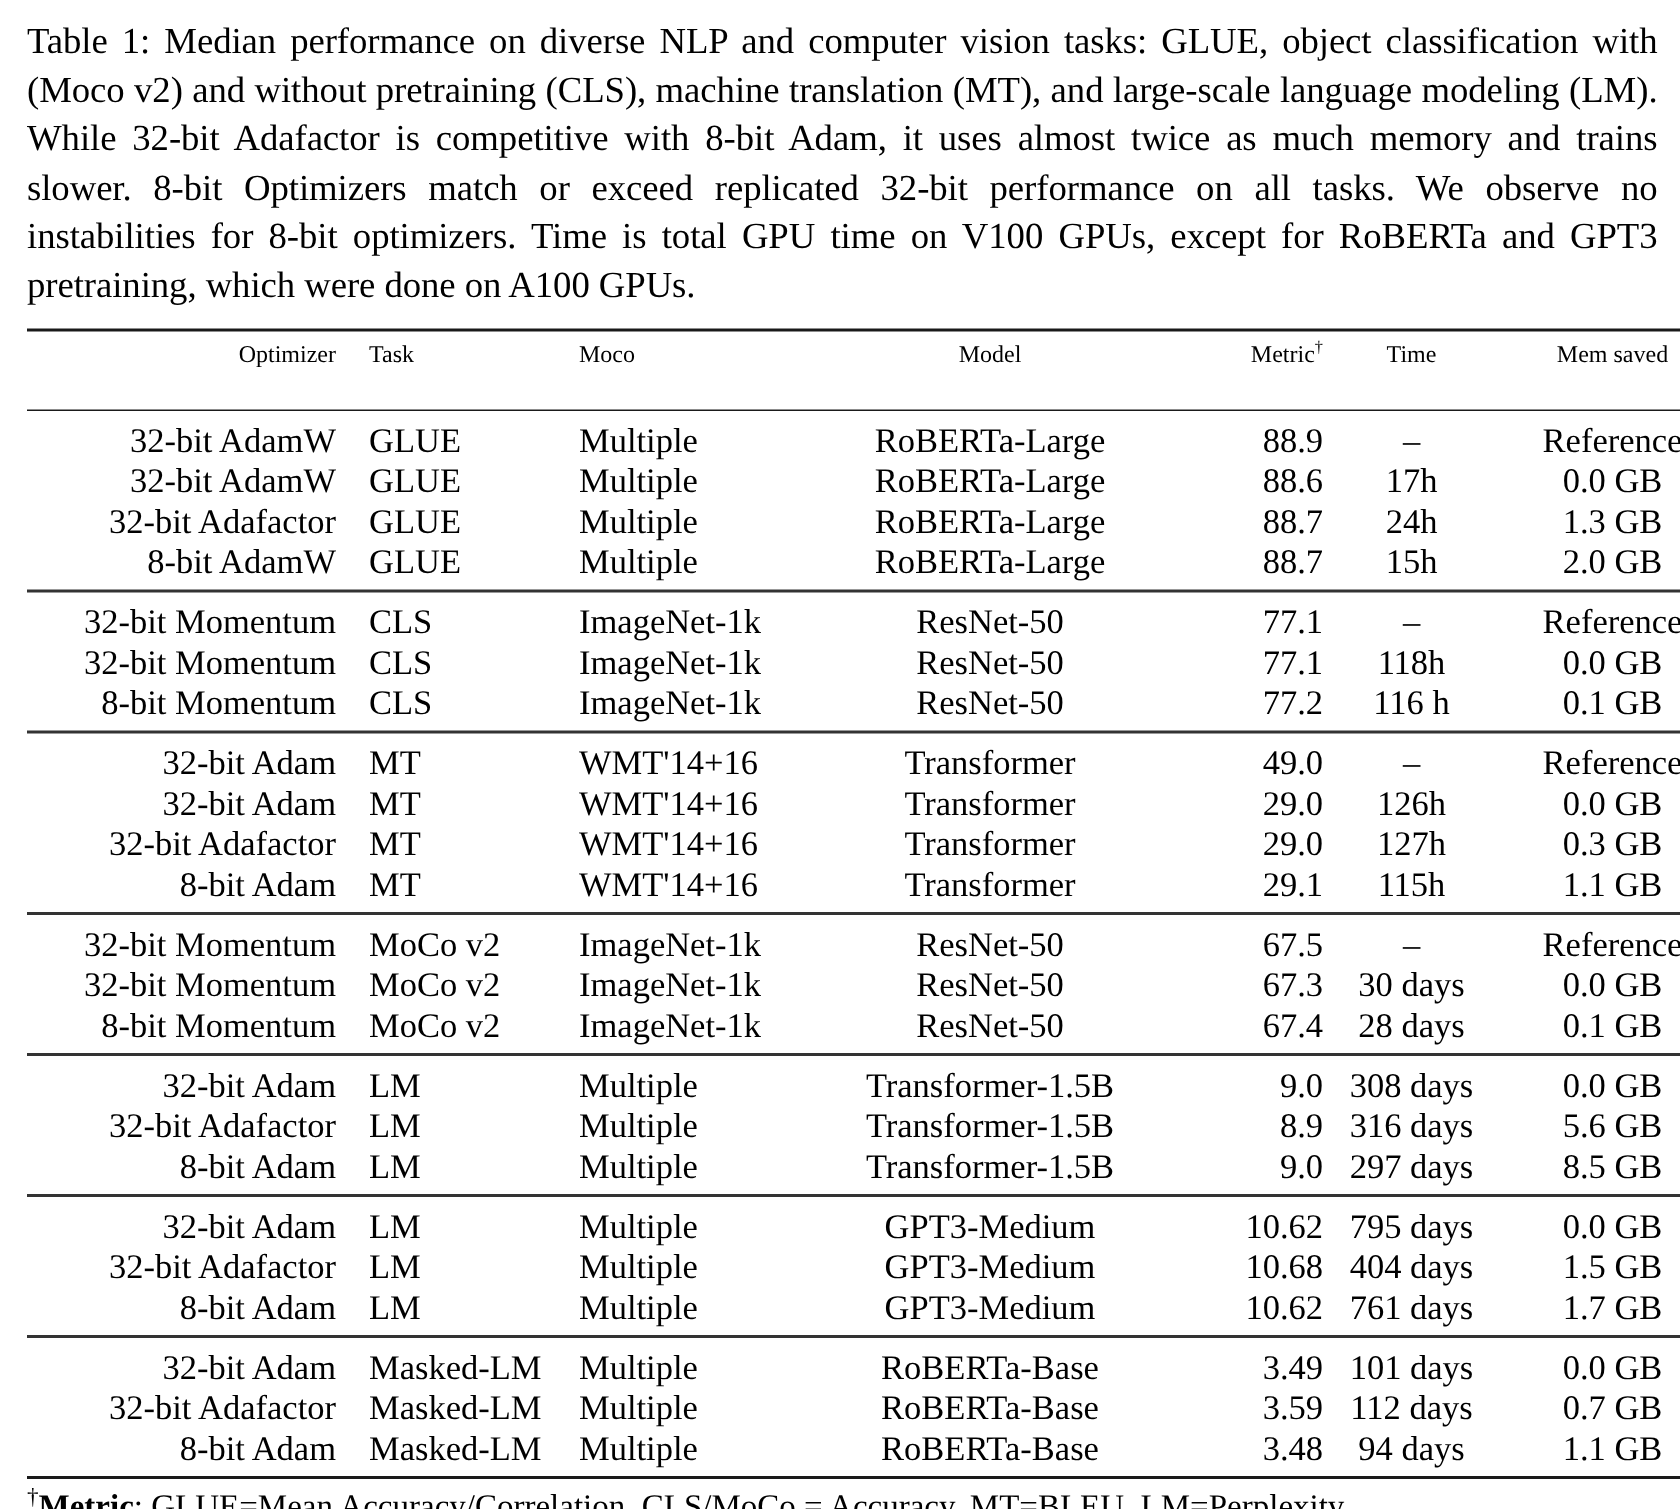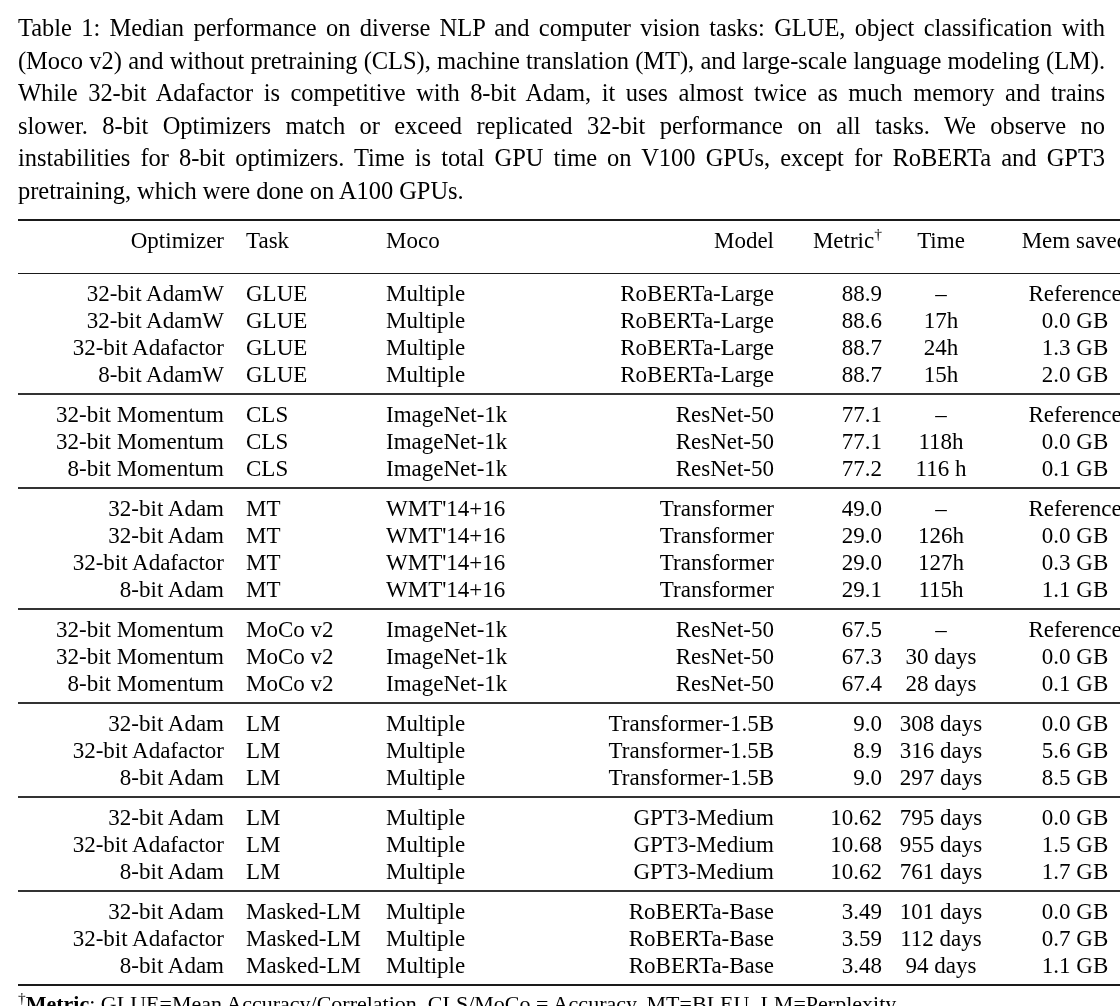--- a/index.html
+++ b/index.html
@@ -60,37 +60,37 @@
   tr.rule-top > td { border-bottom: 2.2px solid #1a1a1a; height: 0; font-size: 0; line-height: 0; }
   tr.rule-thin > td { border-bottom: 1.2px solid #1a1a1a; height: 0; font-size: 0; line-height: 0; }
   tr.rule-mid > td { border-bottom: 2.2px solid #333333; height: 0; font-size: 0; line-height: 0; }
   tr.rule-bot > td { border-bottom: 2.2px solid #1a1a1a; height: 0; font-size: 0; line-height: 0; }
 
   
   tr.head td {
     height: 40px;
     padding-top: 7px;
     padding-bottom: 5px;
-    font-size: 23px;
+    font-size: 16px;
   }
 
   
   tr.data td {
     height: 27px;
     line-height: 27px;
     font-size: 23px;
   }
   tr.data.first-in-group td { padding-top: 6px; }
   tr.data.last-in-group td { padding-bottom: 5px; }
 
   
   .c-opt    { width: 228px; text-align: right;  padding-right: 22px !important; }
   .c-task   { width: 140px; text-align: left; }
   .c-data   { width: 160px; text-align: left; }
-  .c-model  { width: 228px; text-align: right; }
+  .c-model  { width: 228px; text-align: center; }
   .c-metric { width: 108px; text-align: right; }
   .c-time   { width: 118px; text-align: center; }
   .c-mem    { width: 150px; text-align: center; }
 
   td.b { font-weight: bold; }
   sup.dag { font-size: 0.68em; vertical-align: super; line-height: 0; }
 
   
   .footnote {
     margin-top: 5px;
@@ -326,21 +326,21 @@
             <td class="c-metric">10.62</td>
             <td class="c-time">795 days</td>
             <td class="c-mem">0.0 GB</td>
           </tr>
           <tr class="data">
             <td class="c-opt">32-bit Adafactor</td>
             <td class="c-task">LM</td>
             <td class="c-data">Multiple</td>
             <td class="c-model">GPT3-Medium</td>
             <td class="c-metric">10.68</td>
-            <td class="c-time">955 days</td>
+            <td class="c-time">404 days</td>
             <td class="c-mem">1.5 GB</td>
           </tr>
           <tr class="data last-in-group">
             <td class="c-opt">8-bit Adam</td>
             <td class="c-task">LM</td>
             <td class="c-data">Multiple</td>
             <td class="c-model">GPT3-Medium</td>
             <td class="c-metric b">10.62</td>
             <td class="c-time b">761 days</td>
             <td class="c-mem b">1.7 GB</td>

